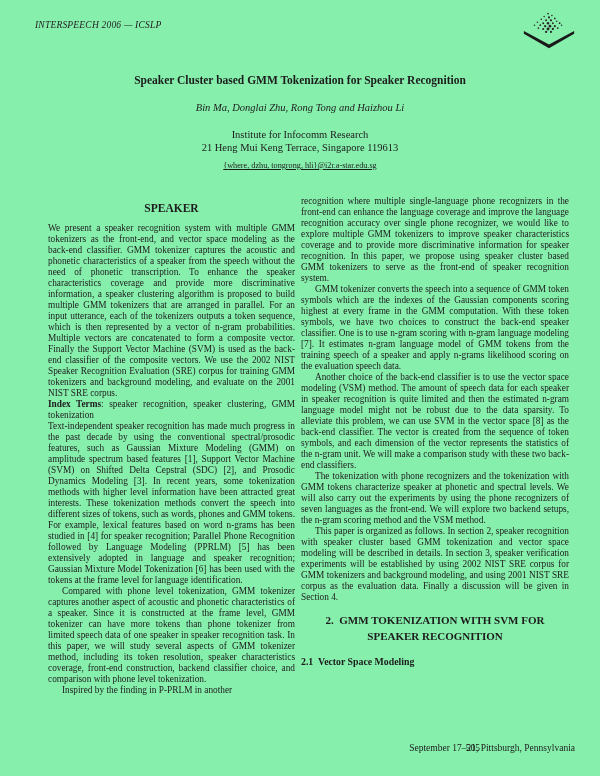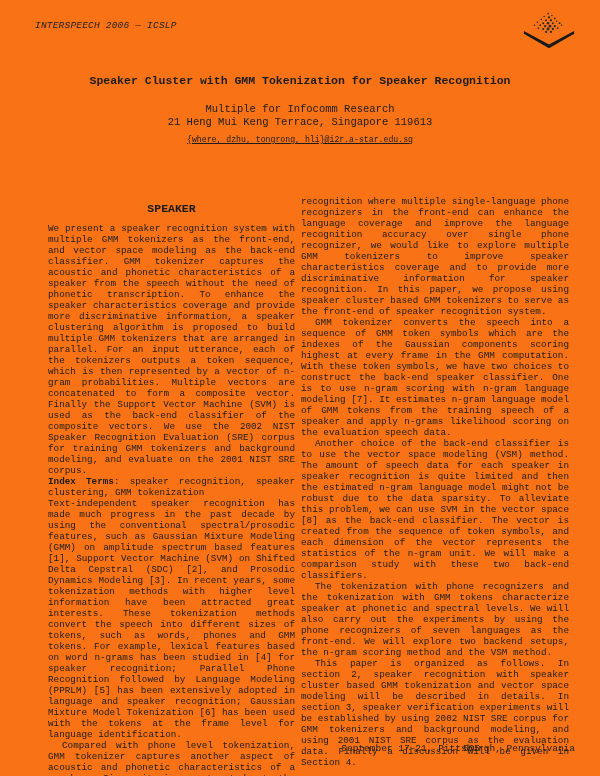--- a/index.html
+++ b/index.html
@@ -4,23 +4,23 @@
 <style>
   html, body {
     margin: 0;
     padding: 0;
     background: #ffffff;
   }
   .page {
     position: relative;
     width: 600px;
     height: 776px;
-    background: #f97316;
+    background: #86efac;
     color: #1c1c1c;
-    font-family: Liberation Mono, monospace;
+    font-family: Liberation Serif, serif;
     overflow: hidden;
   }
   
   .running-head {
     position: absolute;
     top: 20px;
     left: 35px;
     font-style: italic;
     font-size: 9.5px;
     color: #222;
@@ -150,22 +150,23 @@
       <circle cx="29" cy="22" r="1.5"></circle>
       <circle cx="34" cy="22" r="1.2"></circle>
       <circle cx="39" cy="21" r="0.9"></circle>
       <circle cx="27" cy="25" r="1.2"></circle>
       <circle cx="32" cy="25" r="1.1"></circle>
     </g>
     <path d="M4 24 L30 38 L56 24 L56 27 L30 42 L4 27 Z" fill="#1a1a1a"></path>
   </svg>
 
   <div class="title-block">
-    <div class="paper-title">Speaker Cluster with GMM Tokenization for Speaker Recognition</div>
-    <div class="affiliation">Multiple for Infocomm Research</div>
+    <div class="paper-title">Speaker Cluster based GMM Tokenization for Speaker Recognition</div>
+    <div class="authors">Bin Ma, Donglai Zhu, Rong Tong and Haizhou Li</div>
+    <div class="affiliation">Institute for Infocomm Research</div>
     <div class="address">21 Heng Mui Keng Terrace, Singapore 119613</div>
     <div>
       <span class="email">{where, dzhu, tongrong, hli}@i2r.a-star.edu.sg</span>
     </div>
   </div>
 
   <div class="col col-left">
     <h2 class="sec-heading">SPEAKER</h2>
     <p class="para">We present a speaker recognition system with multiple GMM tokenizers as the front-end, and vector space modeling as the back-end classifier. GMM tokenizer captures the acoustic and phonetic characteristics of a speaker from the speech without the need of phonetic transcription. To enhance the speaker characteristics coverage and provide more discriminative information, a speaker clustering algorithm is proposed to build multiple GMM tokenizers that are arranged in parallel. For an input utterance, each of the tokenizers outputs a token sequence, which is then represented by a vector of n-gram probabilities. Multiple vectors are concatenated to form a composite vector. Finally the Support Vector Machine (SVM) is used as the back-end classifier of the composite vectors. We use the 2002 NIST Speaker Recognition Evaluation (SRE) corpus for training GMM tokenizers and background modeling, and evaluate on the 2001 NIST SRE corpus.</p>
     <p class="para">

